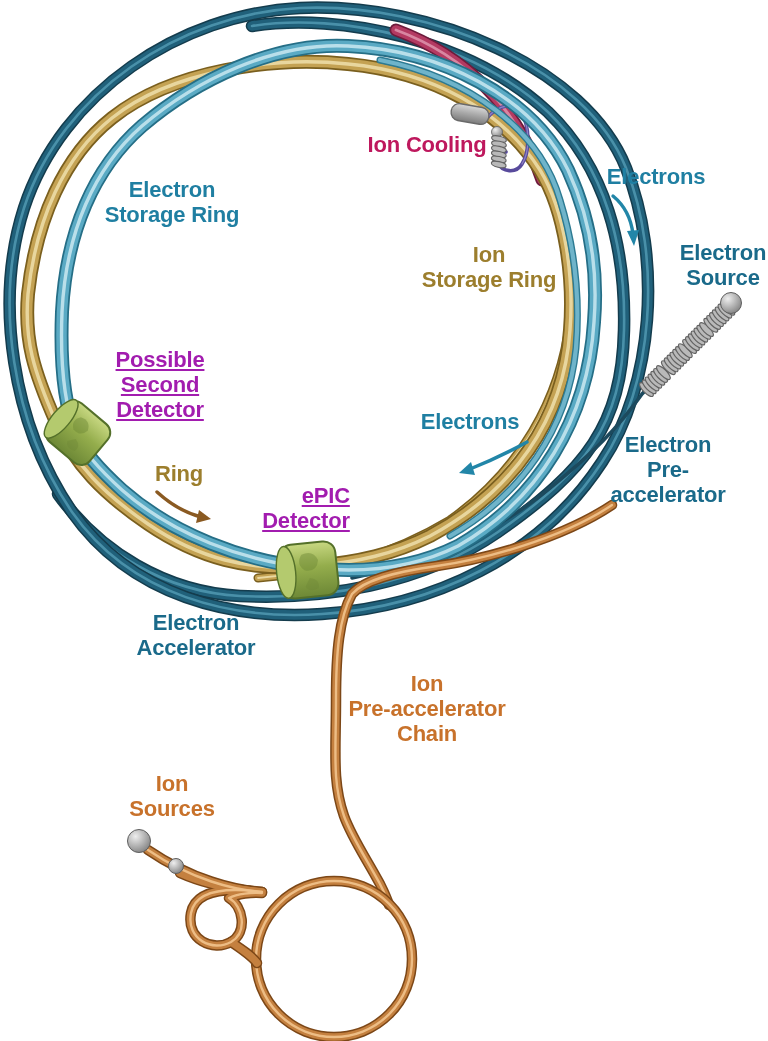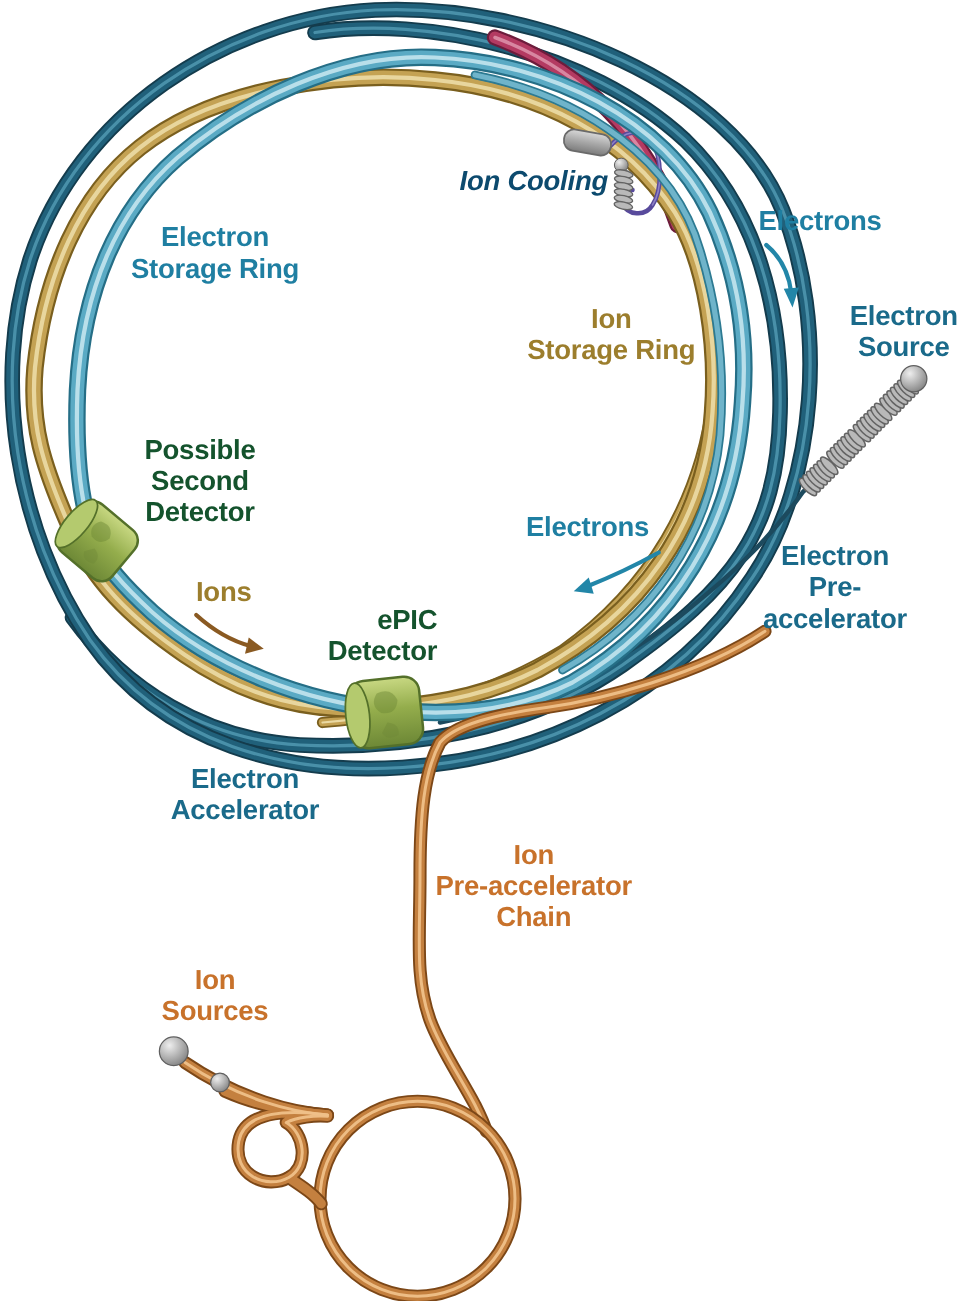--- a/index.html
+++ b/index.html
@@ -41,23 +41,23 @@
   .arrTeal{stroke:#2286a8;stroke-width:3.4;fill:none;stroke-linecap:round;}
   .arrTealHead{fill:#2286a8;stroke:none;}
   .arrBrown{stroke:#8a5a22;stroke-width:3.4;fill:none;stroke-linecap:round;}
   .arrBrownHead{fill:#8a5a22;stroke:none;}
   
   .lbl{position:absolute;transform:translateX(-50%);font-weight:bold;font-size:22px;line-height:25px;
        text-align:center;white-space:pre-line;letter-spacing:-0.2px;}
   .c-teal{color:#1f7fa2;}
   .c-tealdark{color:#1a6a8a;}
   .c-gold{color:#9c7e2d;}
-  .c-green{color:#14532d;}
+  .c-green{color:#a21caf;text-decoration:underline;}
   .c-orange{color:#c8722b;}
-  .c-gray{color:#0c4a6e;font-style:italic;}
+  .c-gray{color:#be185d;}
 </style>
 </head>
 <body>
 
 <div class="stage">
 <svg width="768" height="1041" viewBox="0 0 768 1041">
   <defs>
     <path id="pTealOuter" d="M 300,8 C 180,14 62,92 24,208 C -6,302 12,424 72,512 C 132,597 232,620 322,614 C 432,607 540,557 602,462 C 654,385 662,258 626,168 C 586,68 432,2 300,8 Z"></path>
     <path id="pTealInner" d="M 252,26 C 340,12 470,40 548,112 C 606,168 626,248 624,330 C 622,425 586,470 498,532 C 420,586 320,600 240,596 C 165,592 100,552 58,494"></path>
     <path id="pGold" d="M 348,64 C 432,72 502,110 540,170 C 566,212 574,280 570,330 C 564,420 512,492 430,536 C 394,554 358,562 314,566 C 248,572 198,558 148,524 C 104,494 74,464 56,422 C 34,372 24,340 28,294 C 36,220 64,156 112,118 C 172,70 276,56 348,64 Z"></path>
@@ -222,21 +222,21 @@
 Storage Ring</div>
 <div class="lbl c-gray" style="left:427px;top:132px;">Ion Cooling</div>
 <div class="lbl c-teal" style="left:656px;top:164px;">Electrons</div>
 <div class="lbl c-tealdark" style="left:723px;top:240px;">Electron
 Source</div>
 <div class="lbl c-gold" style="left:489px;top:242px;">Ion
 Storage Ring</div>
 <div class="lbl c-green" style="left:160px;top:347px;">Possible
 Second
 Detector</div>
-<div class="lbl c-gold" style="left:179px;top:461px;">Ions</div>
+<div class="lbl c-gold" style="left:179px;top:461px;">Ring</div>
 <div class="lbl c-teal" style="left:470px;top:409px;">Electrons</div>
 <div class="lbl c-tealdark" style="left:668px;top:432px;">Electron
 Pre-accelerator</div>
 <div class="lbl c-green" style="left:306px;top:483px;text-align:right;">ePIC
 Detector</div>
 <div class="lbl c-tealdark" style="left:196px;top:610px;">Electron
 Accelerator</div>
 <div class="lbl c-orange" style="left:427px;top:671px;">Ion
 Pre-accelerator
 Chain</div>

